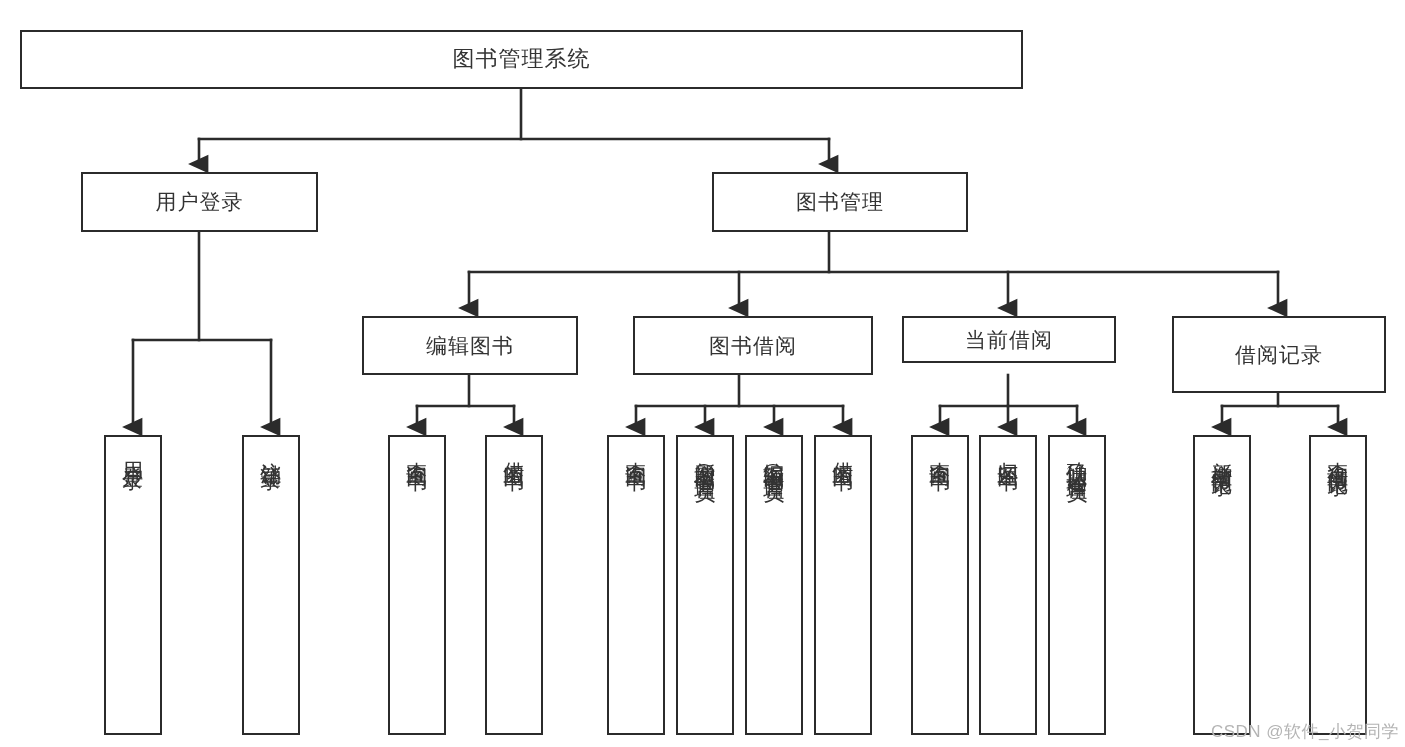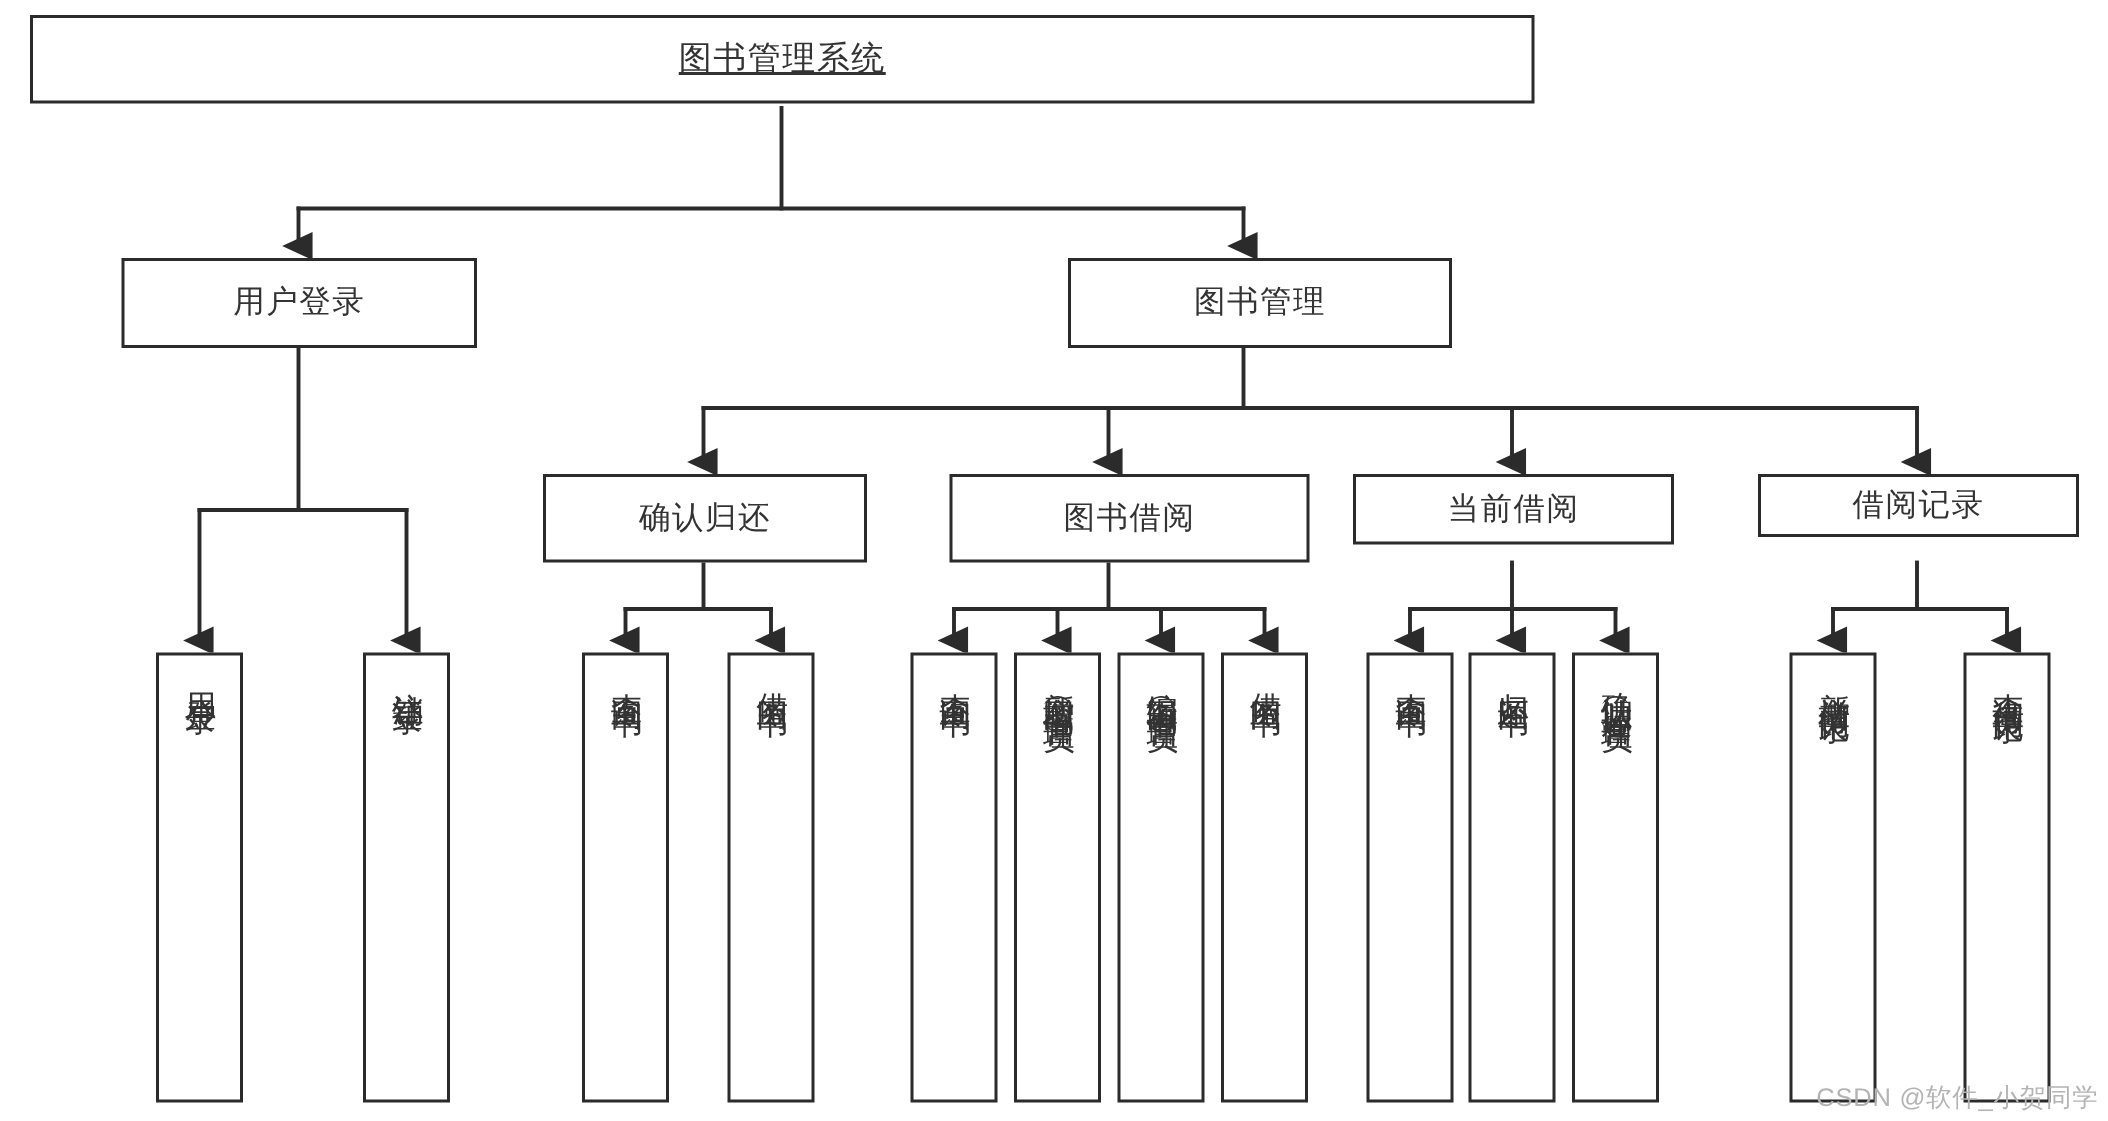--- a/index.html
+++ b/index.html
@@ -116,41 +116,41 @@
       <path d="M1008,406 L1008,427" marker-end="url(#arrowhead)"></path>
       <path d="M1077,406 L1077,427" marker-end="url(#arrowhead)"></path>
 
       <path d="M1278,375 L1278,406"></path>
       <path d="M1222,406 L1338,406"></path>
       <path d="M1222,406 L1222,427" marker-end="url(#arrowhead)"></path>
       <path d="M1338,406 L1338,427" marker-end="url(#arrowhead)"></path>
     </g>
   </svg>
 
-  <div class="node horizontal root" style="left:20px; top:10px; width:1003px; height:59px;text-decoration:underline;">
+  <div class="node horizontal root" style="left:20px; top:30px; width:1003px; height:59px;">
     <span class="node-label">图书管理系统</span>
   </div>
 
   <div class="node horizontal" style="left:81px; top:172px; width:237px; height:60px;">
     <span class="node-label">用户登录</span>
   </div>
   <div class="node horizontal" style="left:712px; top:172px; width:256px; height:60px;justify-content:center;">
     <span class="node-label">图书管理</span>
   </div>
 
   <div class="node horizontal" style="left:362px; top:316px; width:216px; height:59px;">
-    <span class="node-label">确认归还</span>
+    <span class="node-label">编辑图书</span>
   </div>
   <div class="node horizontal" style="left:633px; top:316px; width:240px; height:59px;">
     <span class="node-label">图书借阅</span>
   </div>
   <div class="node horizontal" style="left:902px; top:316px; width:214px; height:47px;">
     <span class="node-label">当前借阅</span>
   </div>
-  <div class="node horizontal" style="left:1172px; top:316px; width:214px; height:42px;">
+  <div class="node horizontal" style="left:1172px; top:316px; width:214px; height:77px;">
     <span class="node-label">借阅记录</span>
   </div>
 
   <div class="node vertical" style="left:104px; top:435px; width:58px; height:300px;">
     <span class="node-label">用户登录</span>
   </div>
   <div class="node vertical" style="left:242px; top:435px; width:58px; height:300px;">
     <span class="node-label">注销登录</span>
   </div>
 

